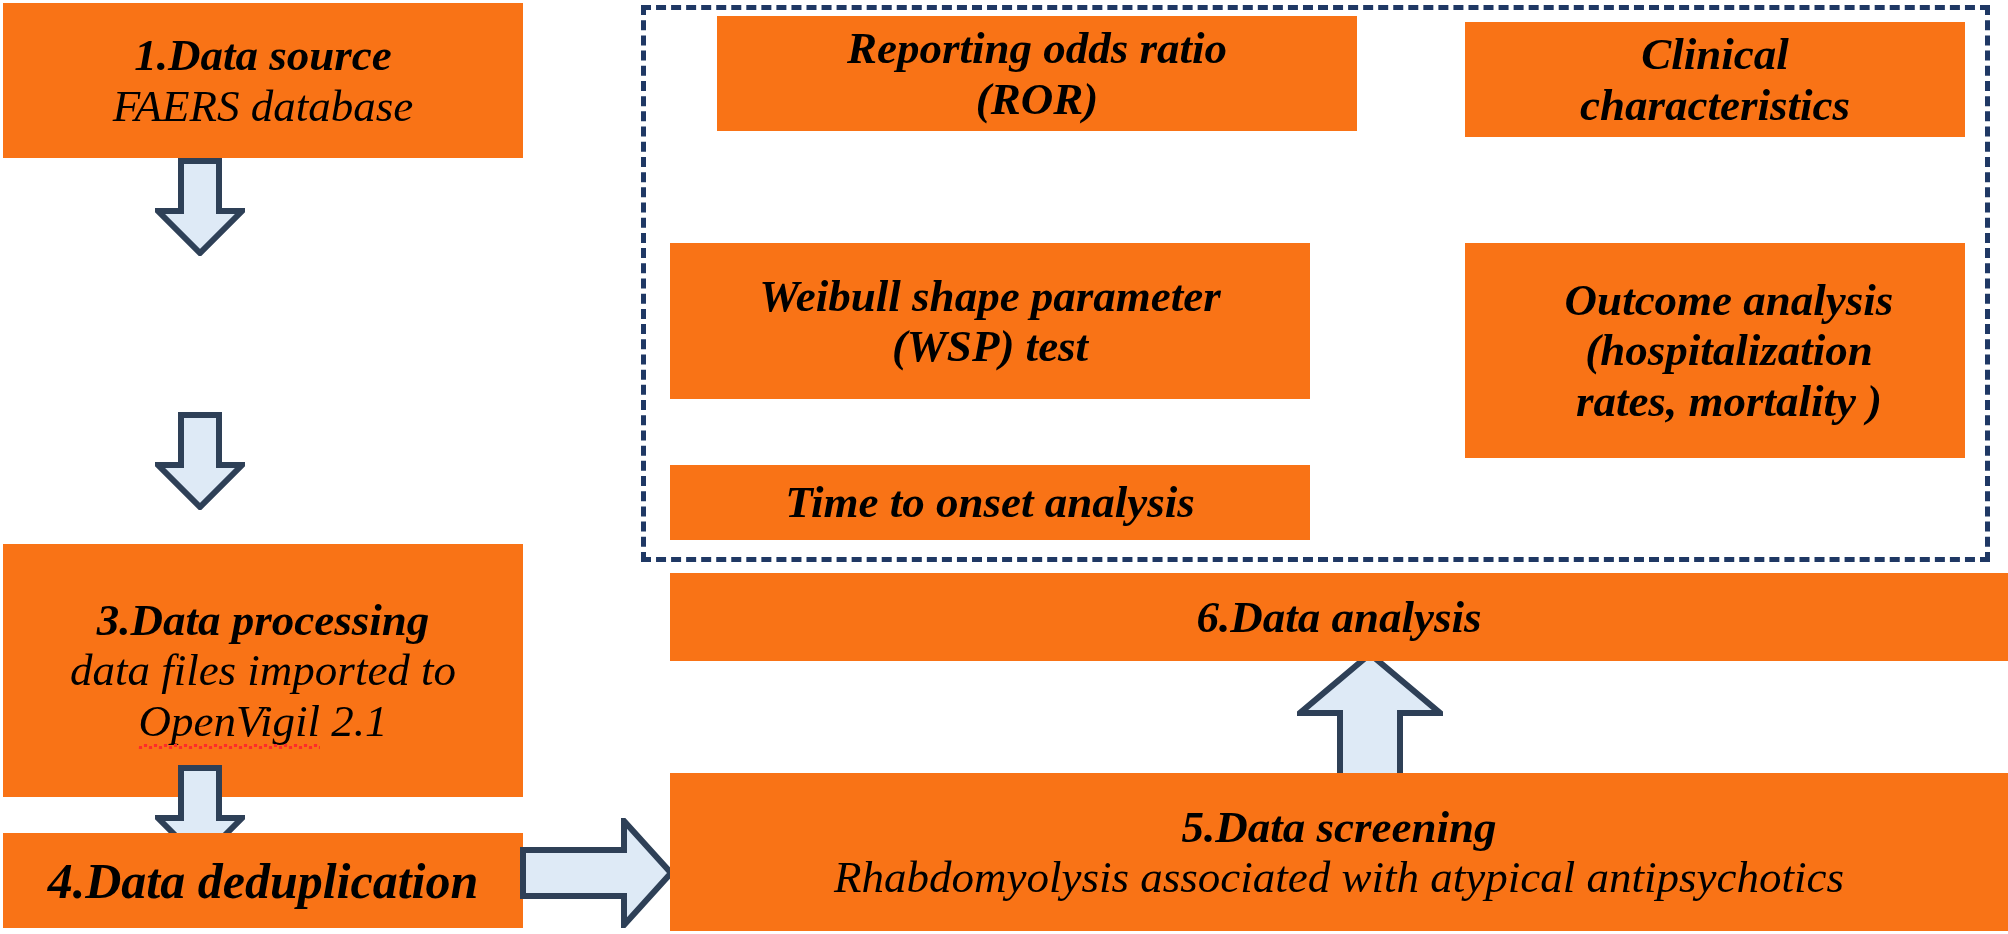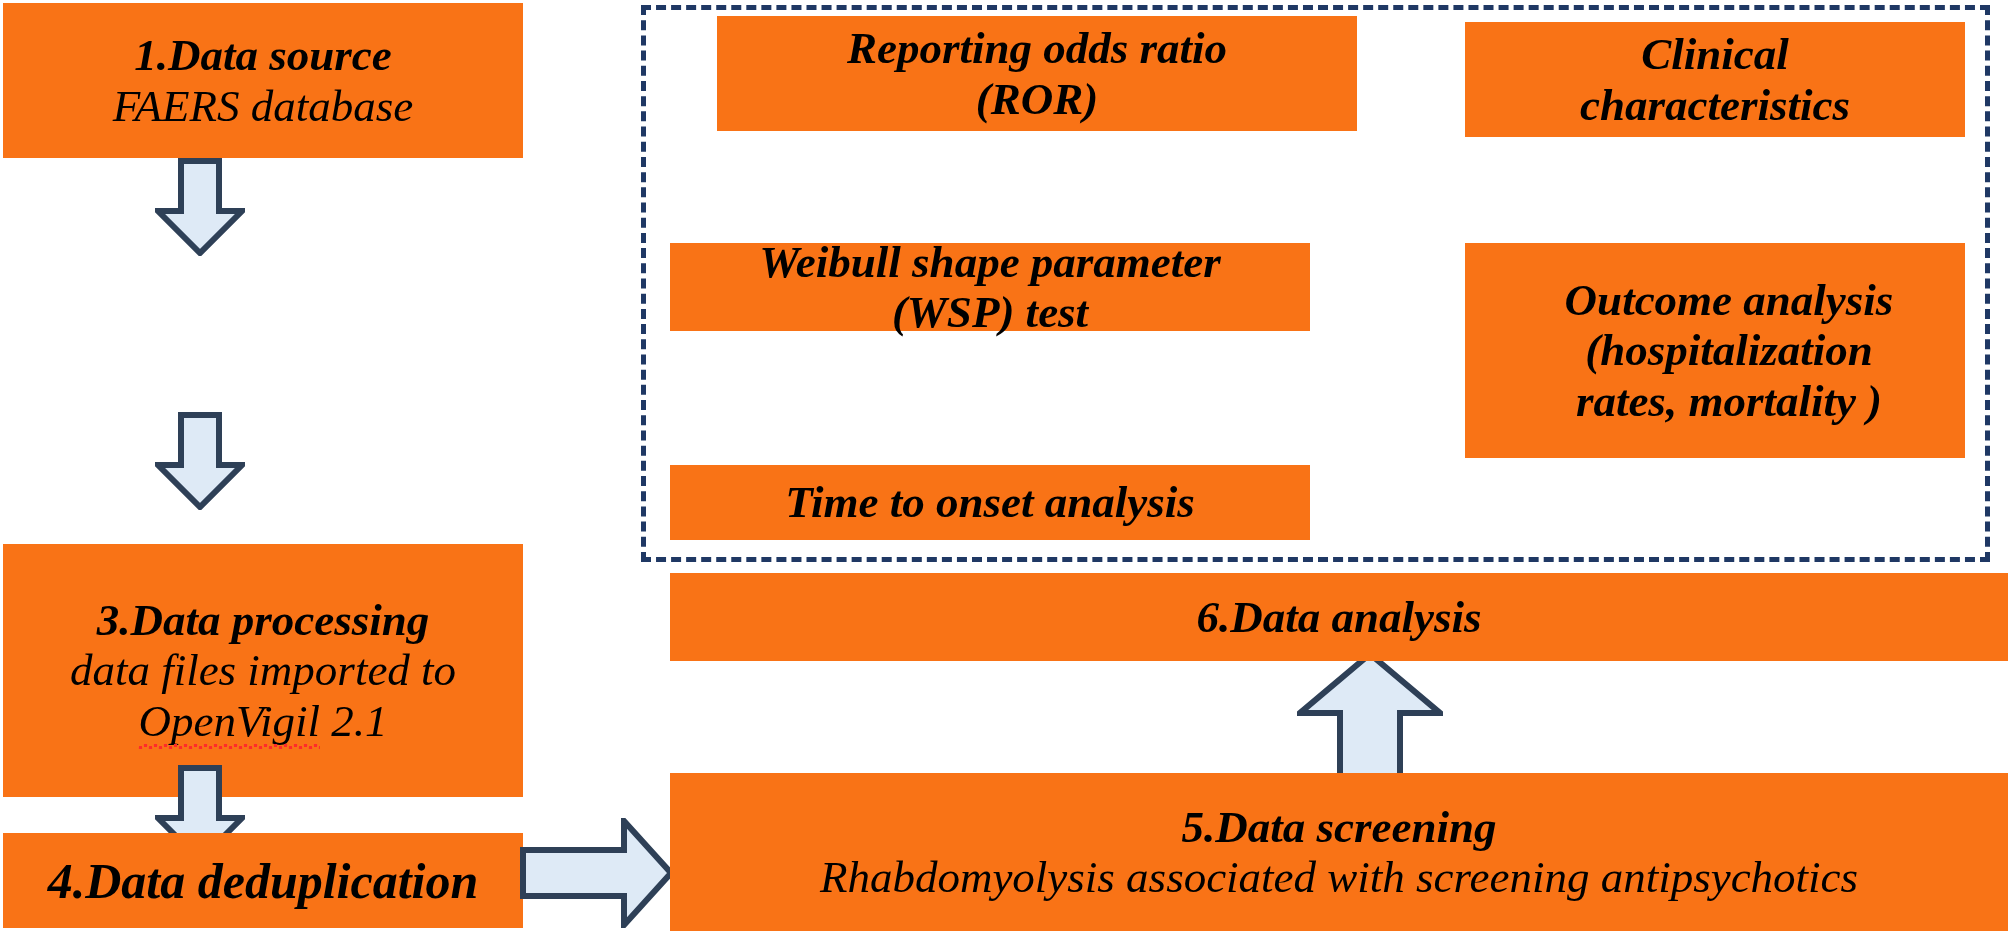--- a/index.html
+++ b/index.html
@@ -56,21 +56,21 @@
     top: 5px;
     width: 1349px;
     height: 557px;
     border: 5px dashed #1f3864;
     box-sizing: border-box;
     background: transparent;
   }
 
   
   #ror  { left: 670px;  top: 16px;  width: 640px; height: 115px; font-size: 45px; margin-left: 47px; }
-  #wsp  { left: 670px;  top: 243px; width: 640px; height: 88px; font-size: 45px; }
+  #wsp  { left: 670px;  top: 243px; width: 640px; height: 156px; font-size: 45px; }
   #tto  { left: 670px;  top: 465px; width: 640px; height: 75px;  font-size: 45px; }
   #clin { left: 1465px; top: 22px;  width: 500px; height: 115px; font-size: 45px; }
   #out  { left: 1465px; top: 243px; width: 500px; height: 215px; font-size: 45px; padding-left: 28px; }
 
   
   #box6 { left: 670px; top: 573px; width: 1338px; height: 88px;  font-size: 45px; }
   #box5 { left: 670px; top: 773px; width: 1338px; height: 158px; font-size: 45px; }
 
   
   .arrow {
@@ -180,16 +180,16 @@
     <span class="ln b">(hospitalization</span>
     <span class="ln b">rates, mortality )</span>
   </div>
 
   <div class="fbox" id="box6">
     <span class="ln b">6.Data analysis</span>
   </div>
 
   <div class="fbox" id="box5">
     <span class="ln b">5.Data screening</span>
-    <span class="ln r">Rhabdomyolysis associated with screening antipsychotics</span>
+    <span class="ln r">Rhabdomyolysis associated with atypical antipsychotics</span>
   </div>
 
 </div>
 
 </body></html>

